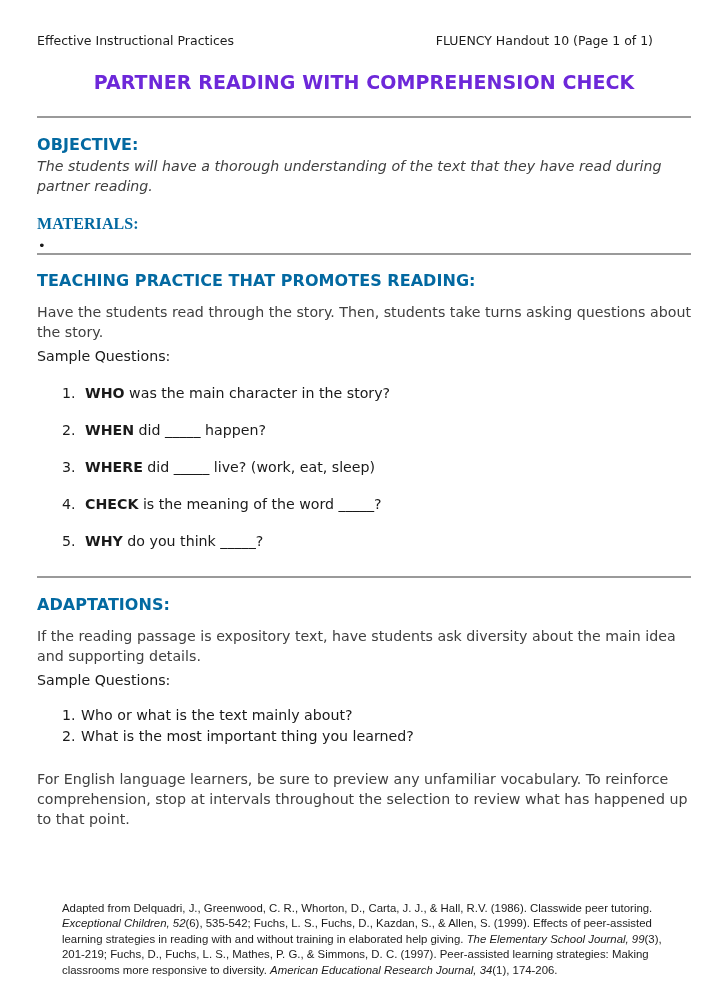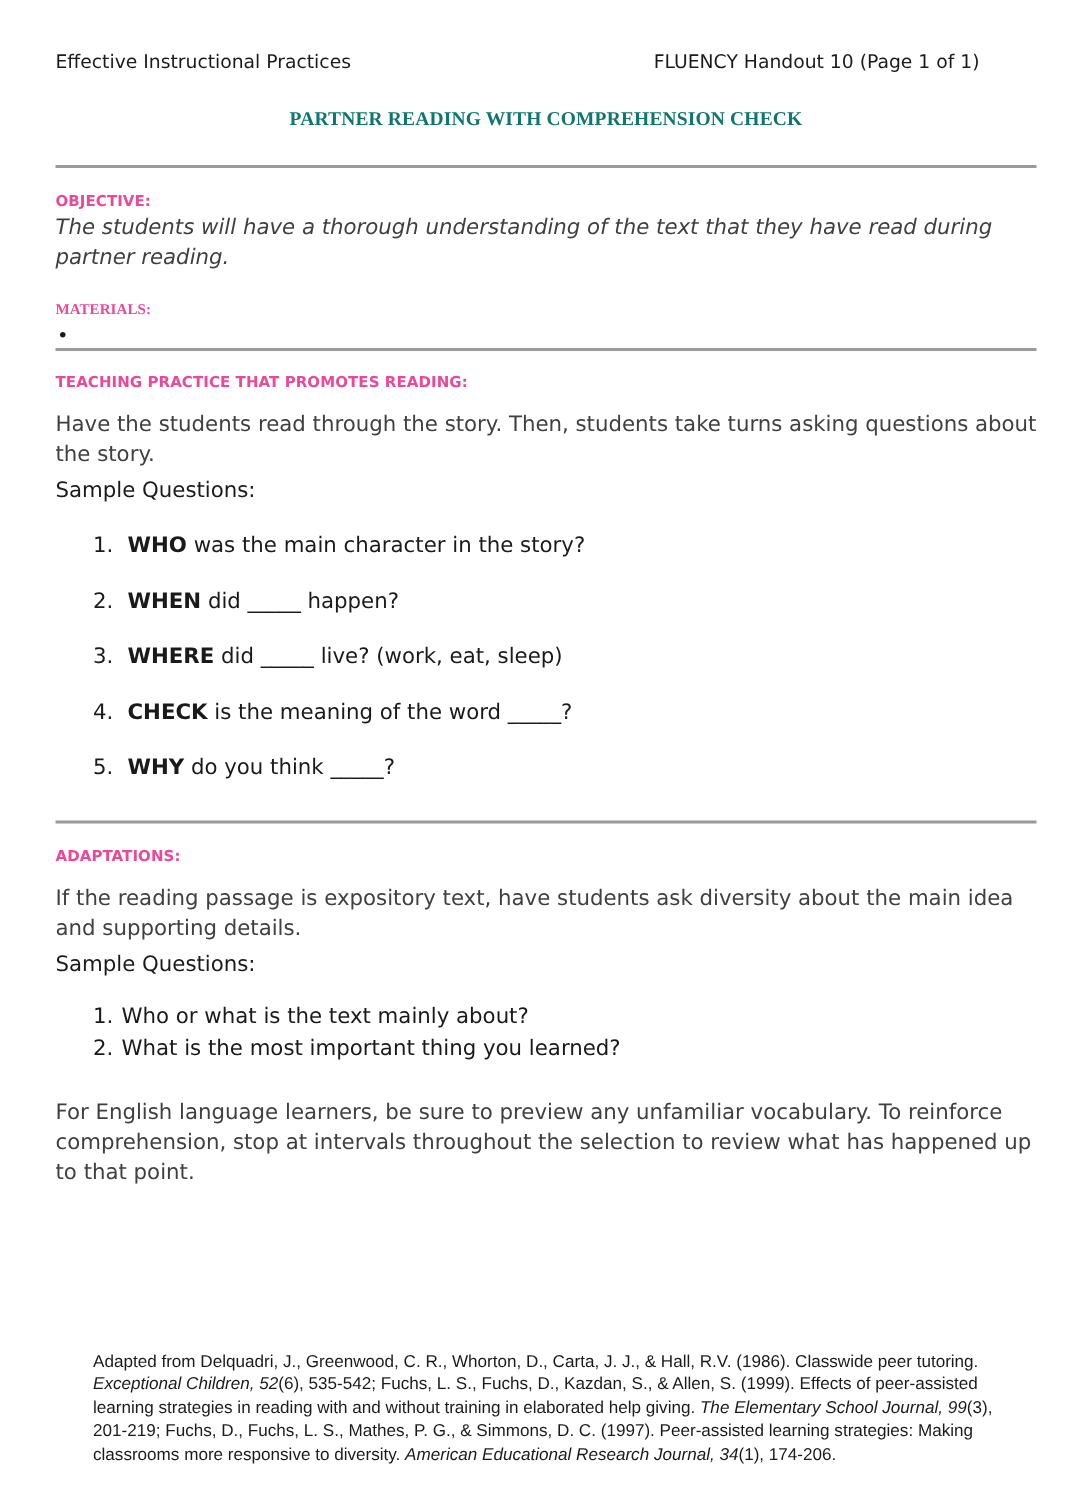--- a/index.html
+++ b/index.html
@@ -34,43 +34,42 @@
     line-height: 16px;
     color: #1b1b1b;
   }
   .runhead .right {
     padding-right: 38px;
   }
 
   
   .doc-title {
     text-align: center;
-    font-size: 13px;
+    font-size: 19px;
     font-weight: bold;
     letter-spacing: 0.1px;
     margin-top: 22px;
-    color: #0f766e;
-    font-family: Liberation Serif, serif;
+    color: #6d28d9;
   }
 
   
   .rule {
     height: 2px;
     background: #9a9a9a;
     margin: 0;
   }
   .rule-1 { margin-top: 23px; }
   .rule-2 { margin-top: 20px; }
   .rule-3 { margin-top: 25px; }
 
   
   .sec-head {
-    font-size: 10px;
+    font-size: 16px;
     font-weight: bold;
-    color: #ec4899;
+    color: #0369a1;
     letter-spacing: 0.05px;
   }
   .body-text {
     font-size: 14.2px;
     line-height: 20px;
     color: #404040;
   }
   .body-text.italic {
     font-style: italic;
   }

